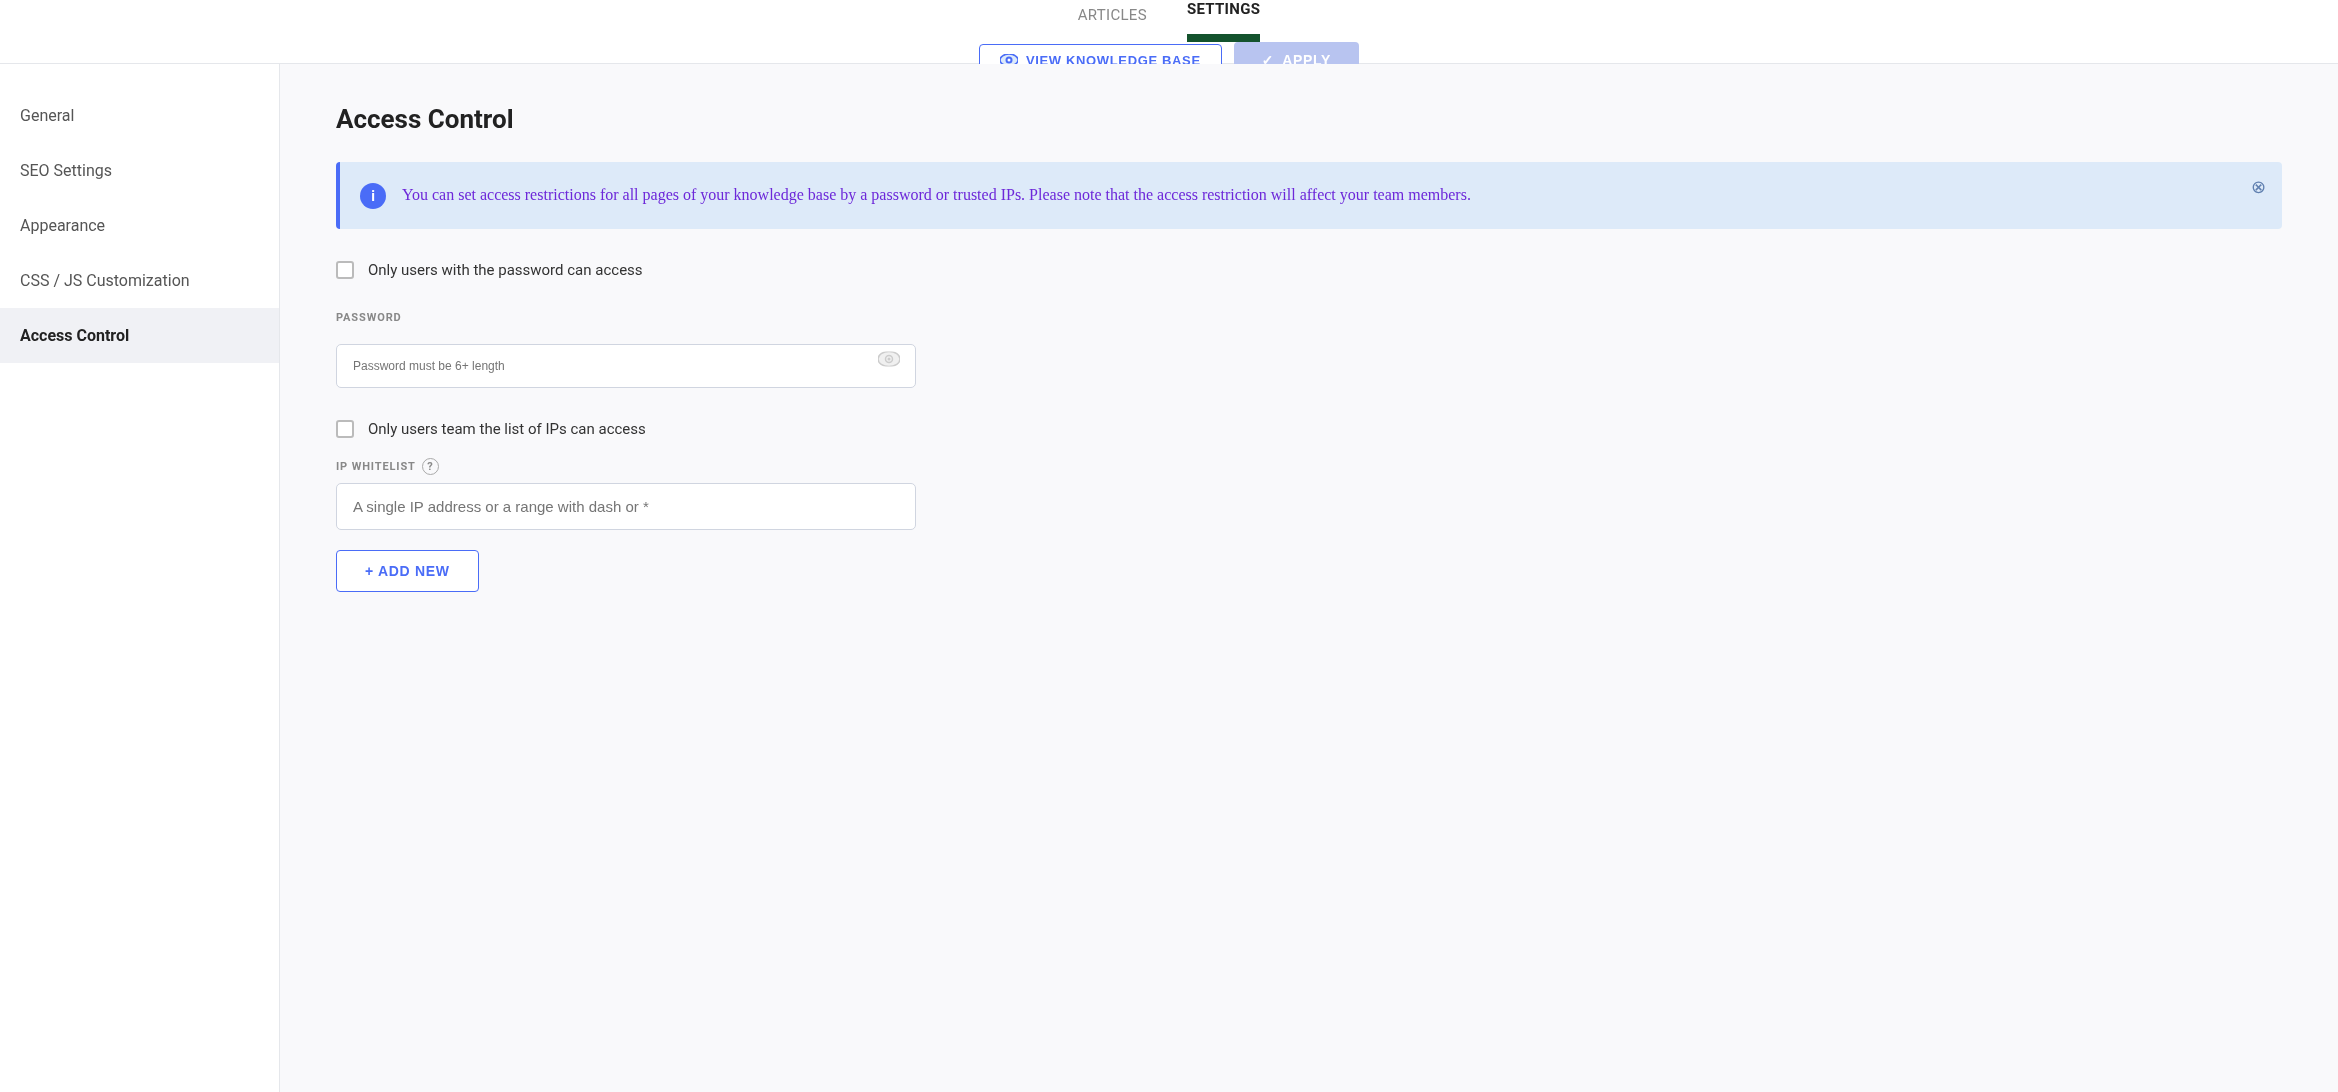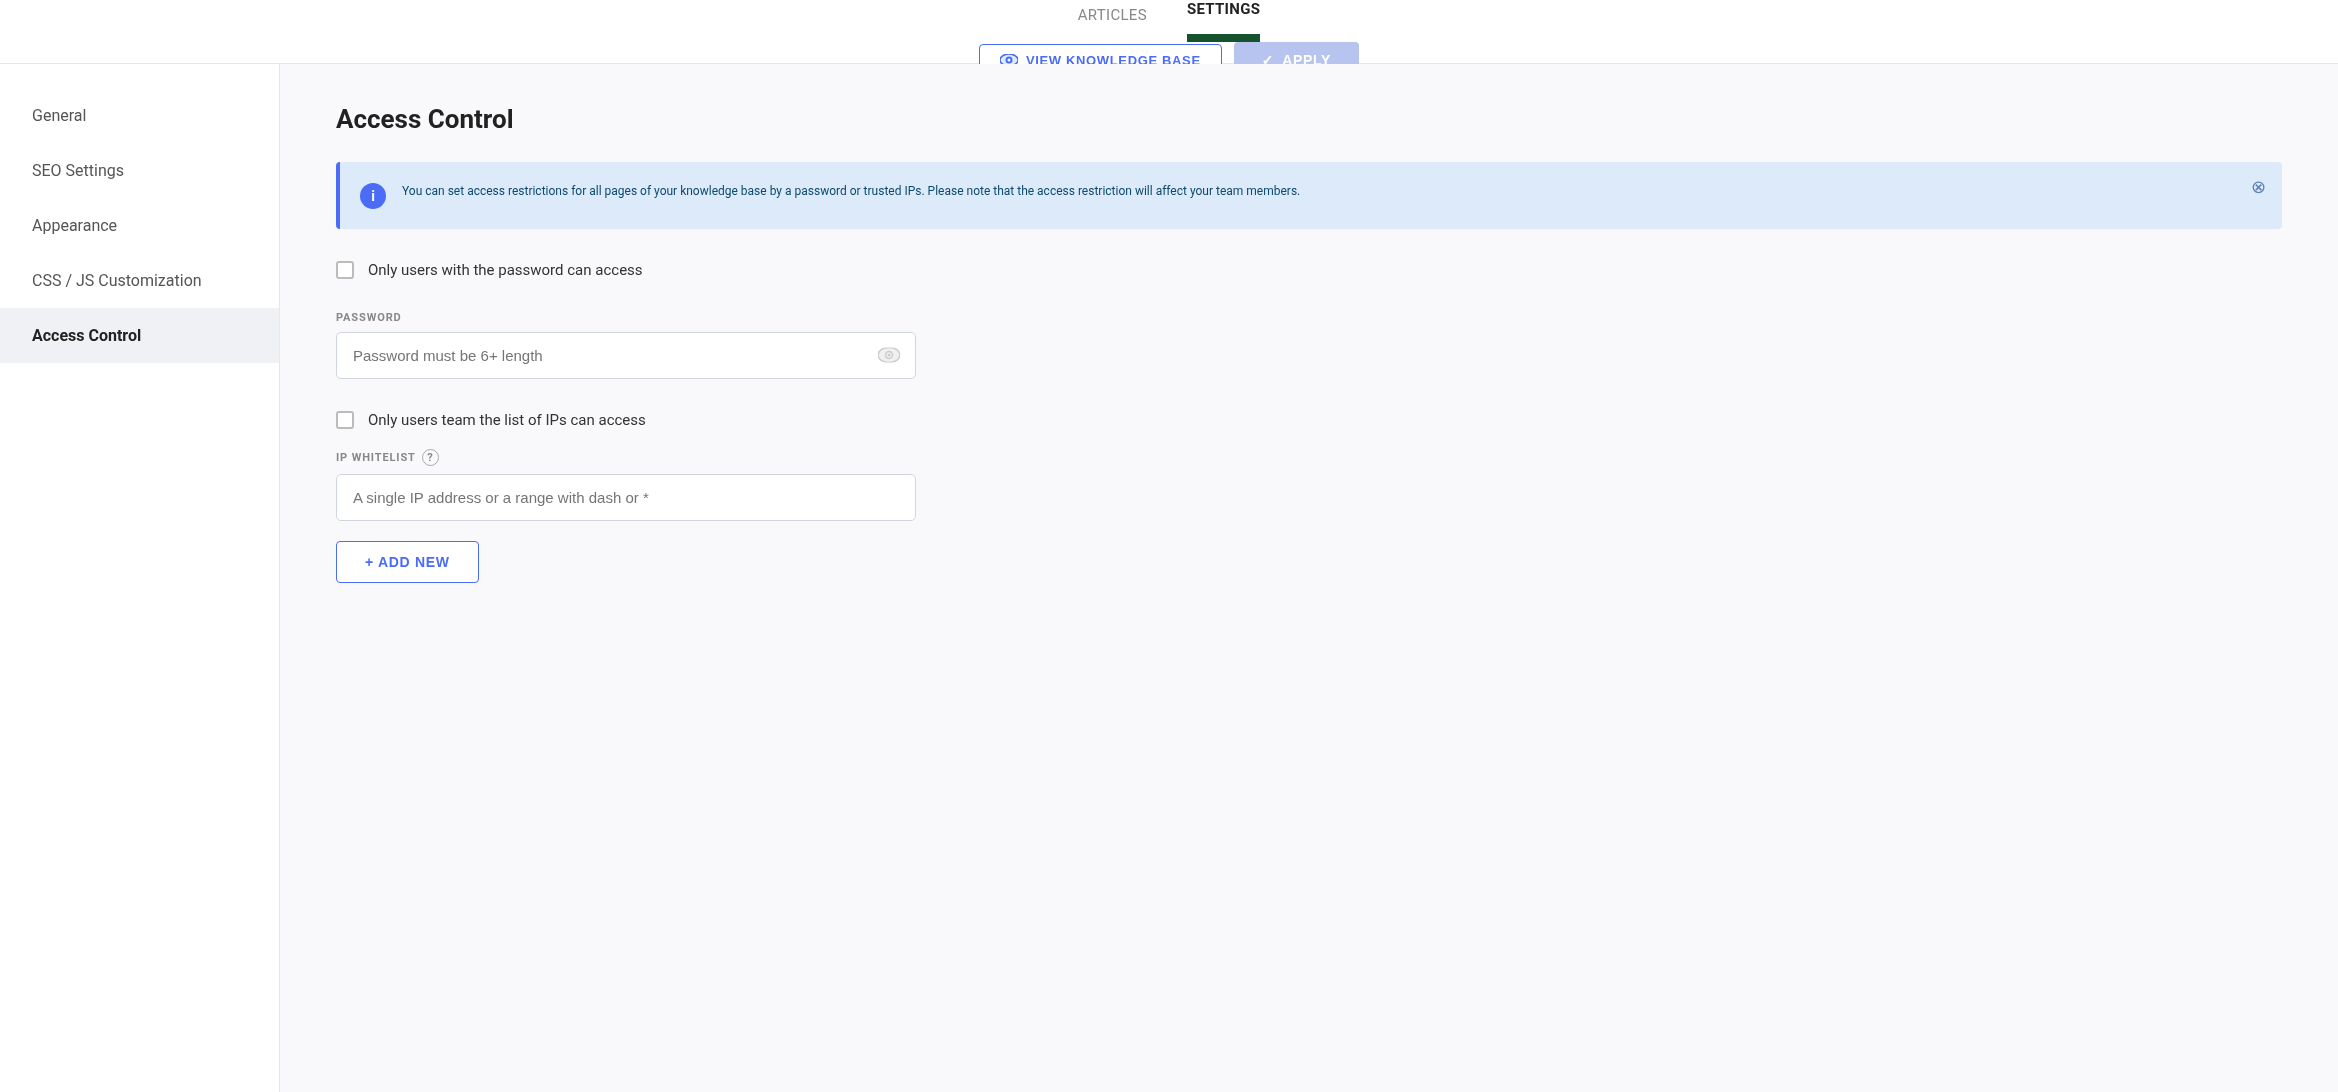--- a/index.html
+++ b/index.html
@@ -77,21 +77,21 @@
 
     
     .sidebar {
       width: 280px;
       min-width: 280px;
       border-right: 1px solid #e5e7eb;
       padding: 24px 0;
       background: #fff;
     }
     .sidebar-item {
-      padding: 18px 32px;
+      padding: 18px 20px;
       font-size: 16px;
       color: #555;
       cursor: pointer;
     }
     .sidebar-item.active {
       background: #f0f1f5;
       font-weight: 700;
       color: #222;
     }
 
@@ -129,23 +129,24 @@
       height: 26px;
       display: flex;
       align-items: center;
       justify-content: center;
       font-size: 14px;
       font-weight: 700;
       flex-shrink: 0;
       margin-top: 1px;
     }
     .info-text {
-      font-size: 12px;
-      color: #0c4a6e;
+      font-size: 16px;
+      color: #6d28d9;
       line-height: 1.6;
+      font-family: Liberation Serif, serif;
     }
     .info-close {
       position: absolute;
       right: 16px;
       top: 16px;
       color: #6080b0;
       cursor: pointer;
       font-size: 18px;
       line-height: 1;
     }
@@ -199,24 +200,25 @@
     .password-field-wrap {
       position: relative;
       margin-bottom: 32px;
       max-width: 580px;
     }
     .password-input {
       width: 100%;
       padding: 14px 48px 14px 16px;
       border: 1.5px solid #d0d5e0;
       border-radius: 5px;
-      font-size: 15px;
+      font-size: 12px;
       color: #bbb;
       background: #fff;
       outline: none;
+      margin-top: 12px;
     }
     .eye-icon {
       position: absolute;
       right: 16px;
       top: 50%;
       transform: translateY(-50%);
       color: #bbb;
       cursor: pointer;
       font-size: 18px;
     }

